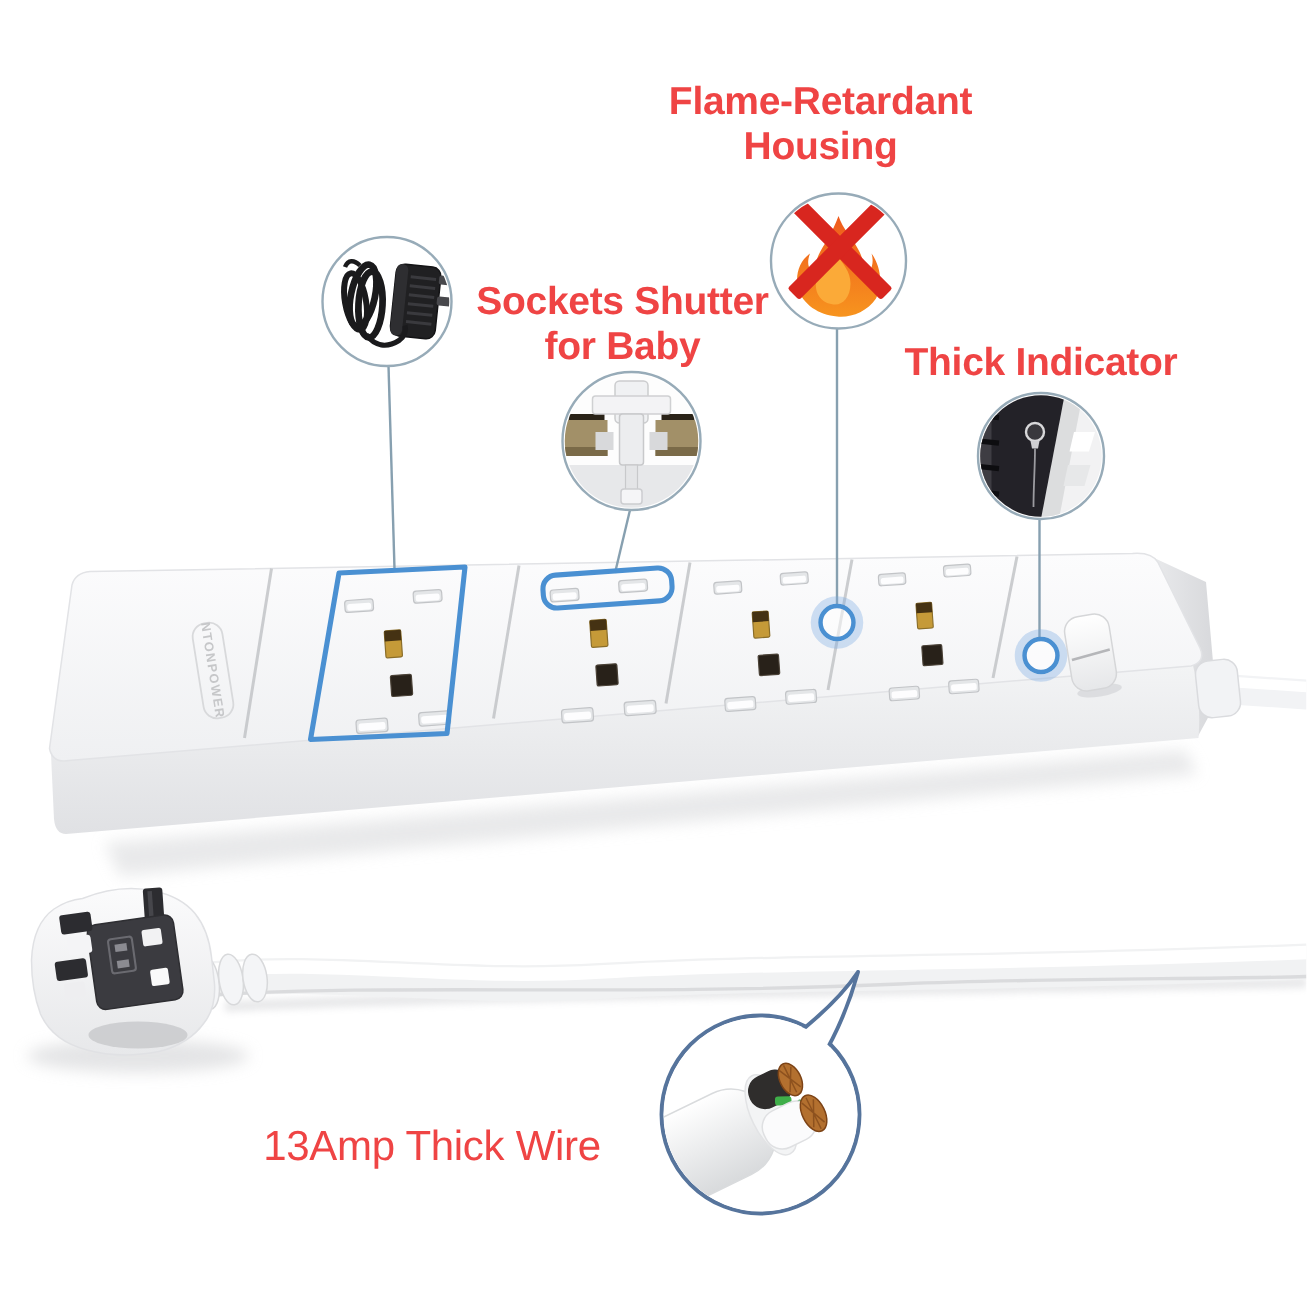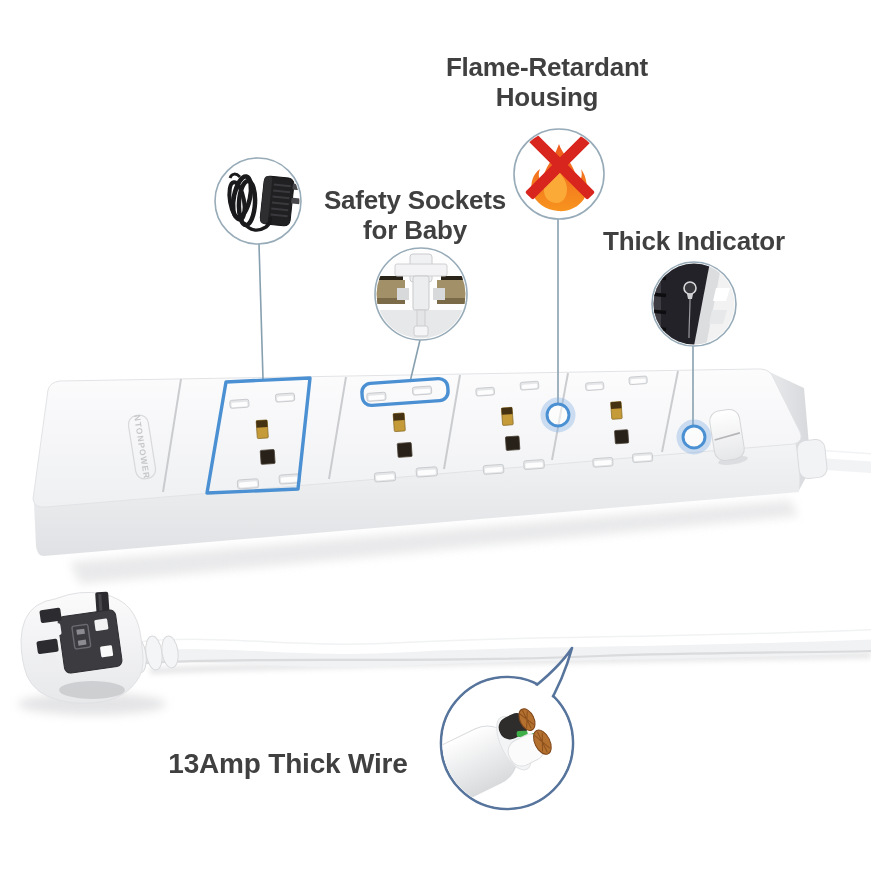--- a/index.html
+++ b/index.html
@@ -2,25 +2,25 @@
 <html><head>
 <meta charset="utf-8">
 <style>
   html,body{margin:0;padding:0;background:#fff;}
   .canvas{
     position:relative;width:871px;height:871px;background:#ffffff;
     overflow:hidden;font-family:"Liberation Sans",sans-serif;
   }
   .scene{position:absolute;left:0;top:0;}
   .label{
-    position:absolute;color:#404040;font-weight:600;font-size:26px;
+    position:absolute;color:#ef4444;font-weight:600;font-size:26px;
     line-height:1.17;text-align:center;white-space:pre-line;
     letter-spacing:-0.2px;
   }
-  .label-wire{font-size:28px;font-weight:700;}
+  .label-wire{font-size:28px;font-weight:400;}
 </style>
 </head>
 <body>
 
 <div class="canvas">
 
 <svg class="scene" width="871" height="871" viewBox="0 0 871 871">
   <defs>
     <linearGradient id="g-top" x1="0" y1="0" x2="0" y2="1">
       <stop offset="0" stop-color="#fcfcfd"></stop>
@@ -294,20 +294,20 @@
         <path d="M42,2 L50,20 M46,0 L46,23 M50,3 L42,20" stroke="#7d4417" stroke-width="1" opacity="0.7" fill="none"></path>
       </g>
     </g>
   </g>
 </svg>
 
 
 <div class="label" style="left:427px;top:52px;width:240px;">Flame-Retardant
 Housing</div>
 
-<div class="label" style="left:295px;top:185px;width:240px;">Safety Sockets
+<div class="label" style="left:295px;top:185px;width:240px;">Sockets Shutter
 for Baby</div>
 
 <div class="label" style="left:574px;top:226px;width:240px;">Thick Indicator</div>
 
 <div class="label label-wire" style="left:158px;top:748px;width:260px;">13Amp Thick Wire</div>
 
 </div>
 
 </body></html>

